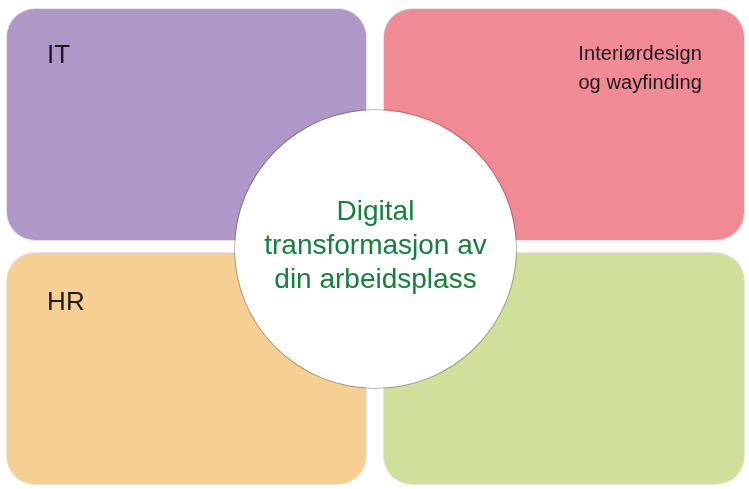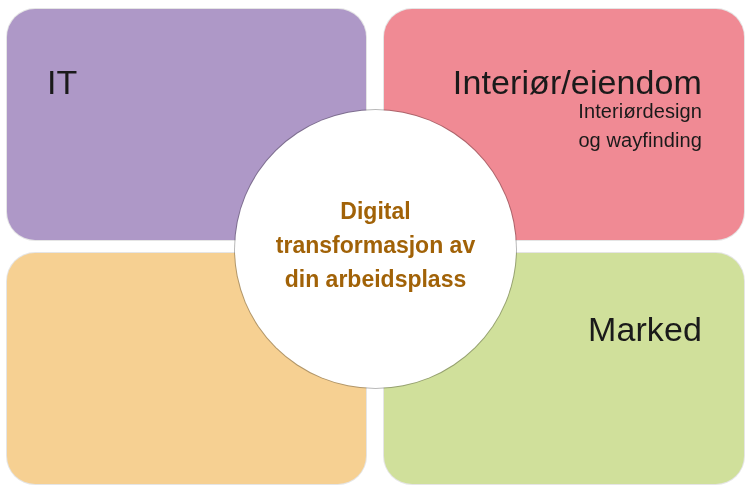--- a/index.html
+++ b/index.html
@@ -33,24 +33,23 @@
       line-height: 29px;
       letter-spacing: 0.1px;
     }
     .quad.tl .quad-text { left: 40px; top: 30px; text-align: left; }
     .quad.bl .quad-text { left: 40px; top: 33px; text-align: left; }
     .quad.tr .quad-text { right: 42px; top: 30px; text-align: right; }
     .quad.br .quad-text { right: 42px; top: 33px; text-align: right; }
 
     .quad-title {
       display: block;
-      font-size: 34px;
+      font-size: 26px;
       line-height: 30px;
       font-weight: 300;
-      margin-top: 28px;
     }
     .quad-desc {
       display: block;
       white-space: pre-line;
     }
 
     .center-circle {
       position: absolute;
       left: 235px;
       top: 110px;
@@ -58,53 +57,52 @@
       height: 278px;
       border-radius: 50%;
       background: #ffffff;
       box-shadow: 0 0 0 1px rgba(0,0,0,0.28);
       display: flex;
       align-items: center;
       justify-content: center;
       text-align: center;
     }
     .center-text {
-      font-weight: bold;
-      font-size: 23px;
+      font-weight: normal;
+      font-size: 28px;
       line-height: 34px;
-      color: #a16207;
+      color: #15803d;
       white-space: pre-line;
       margin-top: -8px;
     }
   </style>
 </head>
 <body>
 
 <div class="quad tl" style="background:#ae98c7;">
   <div class="quad-text">
     <span class="quad-title">IT</span>
   </div>
 </div>
 
 <div class="quad tr" style="background:#f08a94;">
   <div class="quad-text">
-    <span class="quad-title">Interiør/eiendom</span>
     <span class="quad-desc">Interiørdesign
 og wayfinding</span>
   </div>
 </div>
 
 <div class="quad bl" style="background:#f6d092;">
   <div class="quad-text">
+    <span class="quad-title">HR</span>
   </div>
 </div>
 
 <div class="quad br" style="background:#d0e09b;">
   <div class="quad-text">
-    <span class="quad-title">Marked</span>
   </div>
 </div>
 
 <div class="center-circle">
   <div class="center-text">Digital
 transformasjon av
 din arbeidsplass</div>
 </div>
 
 </body></html>

